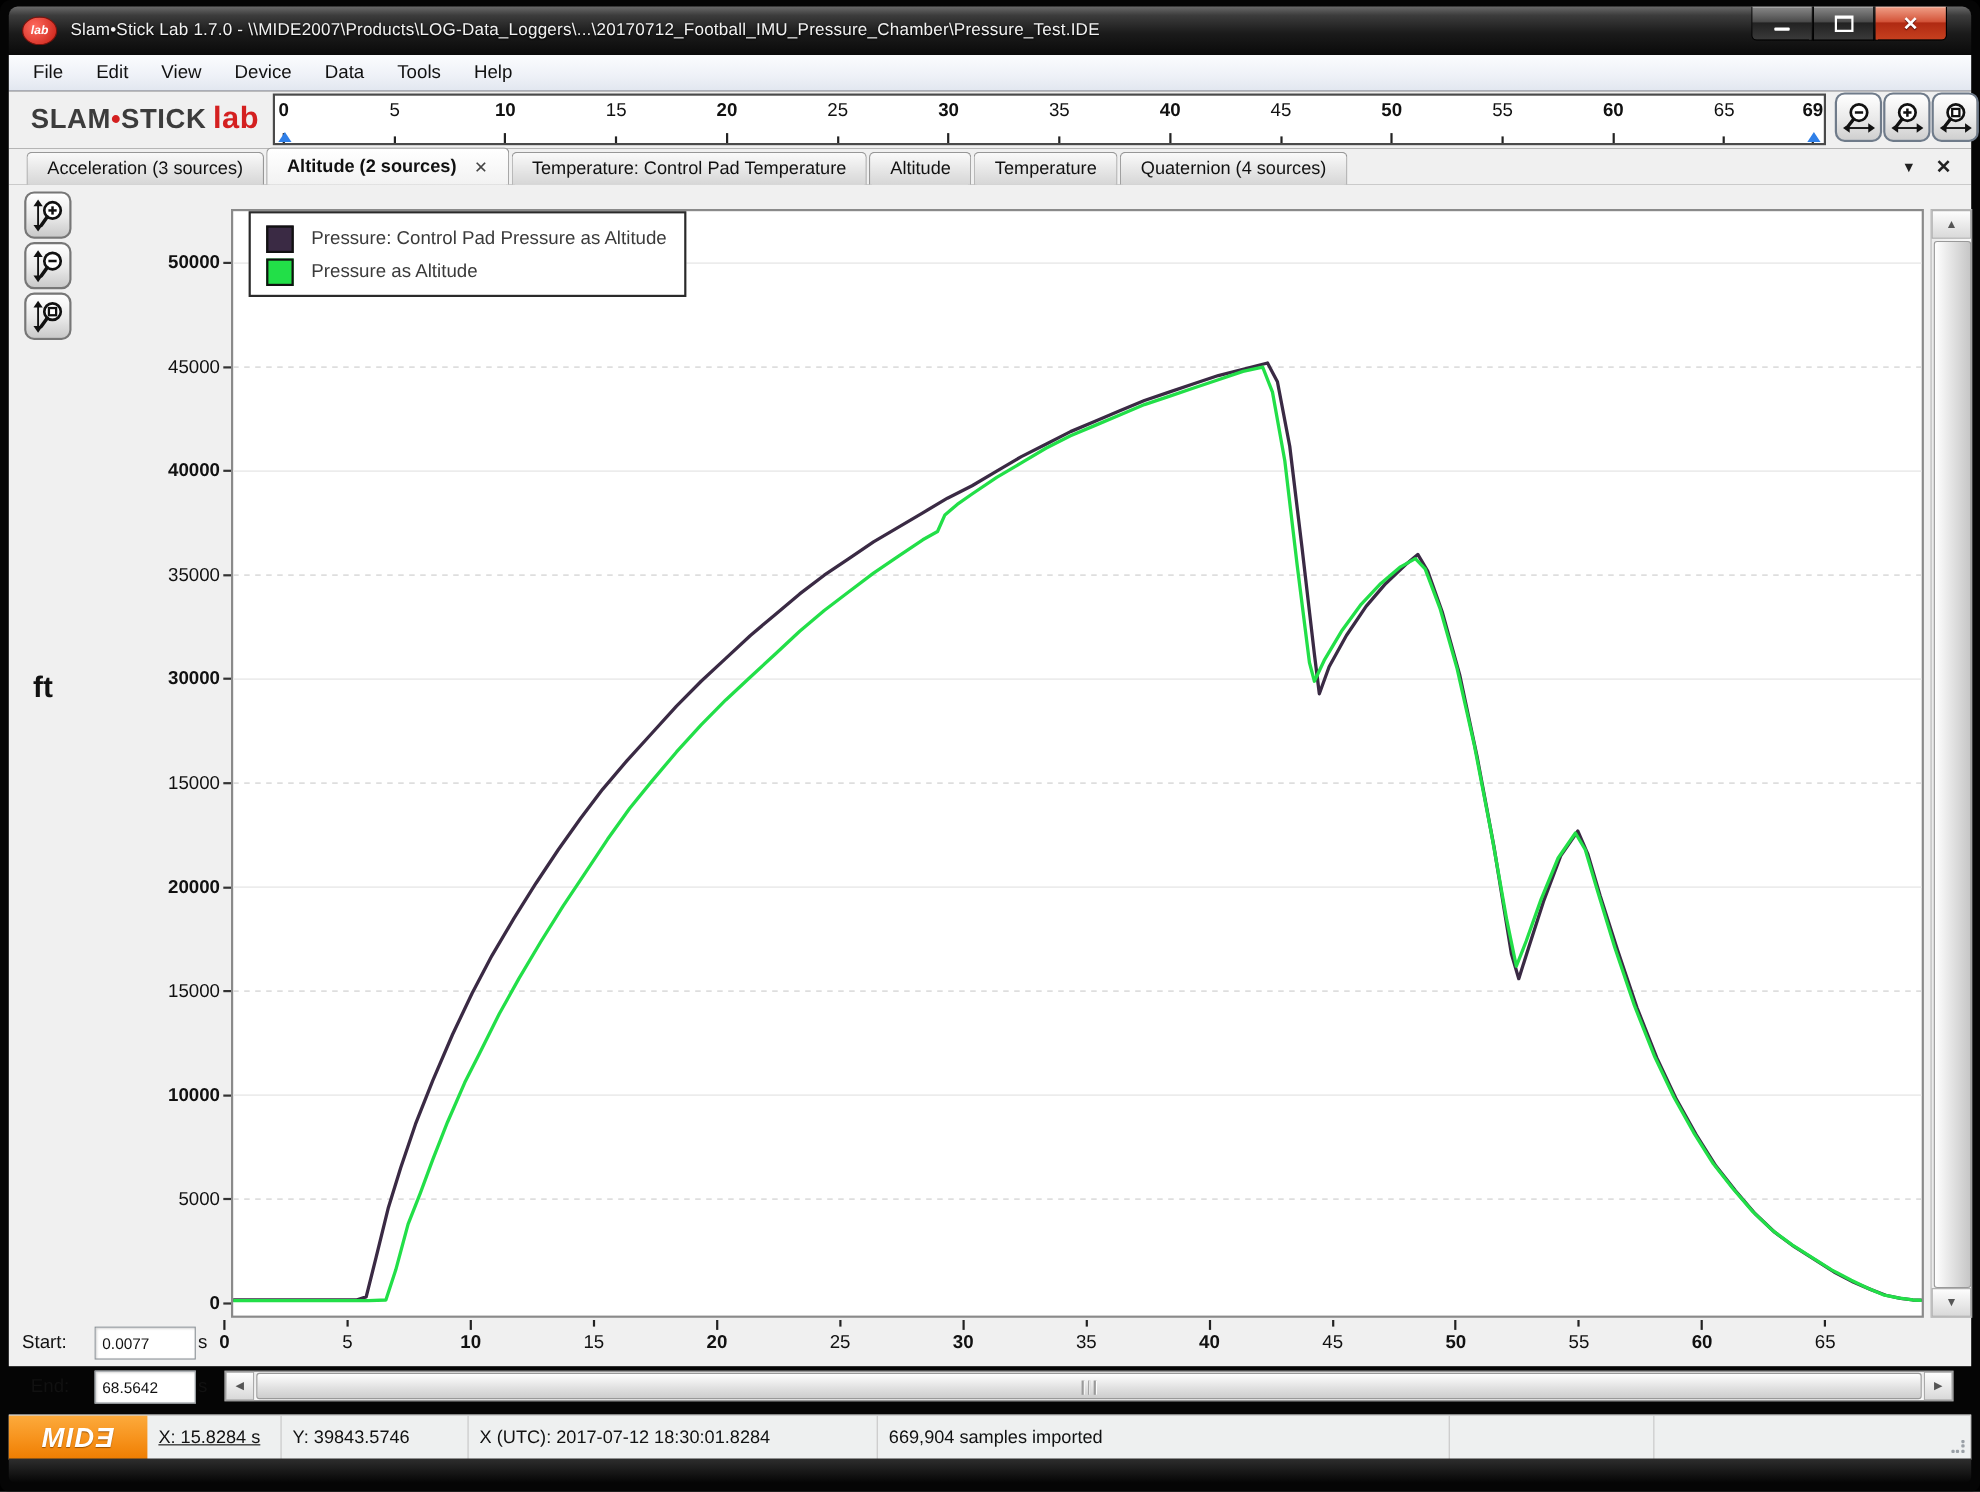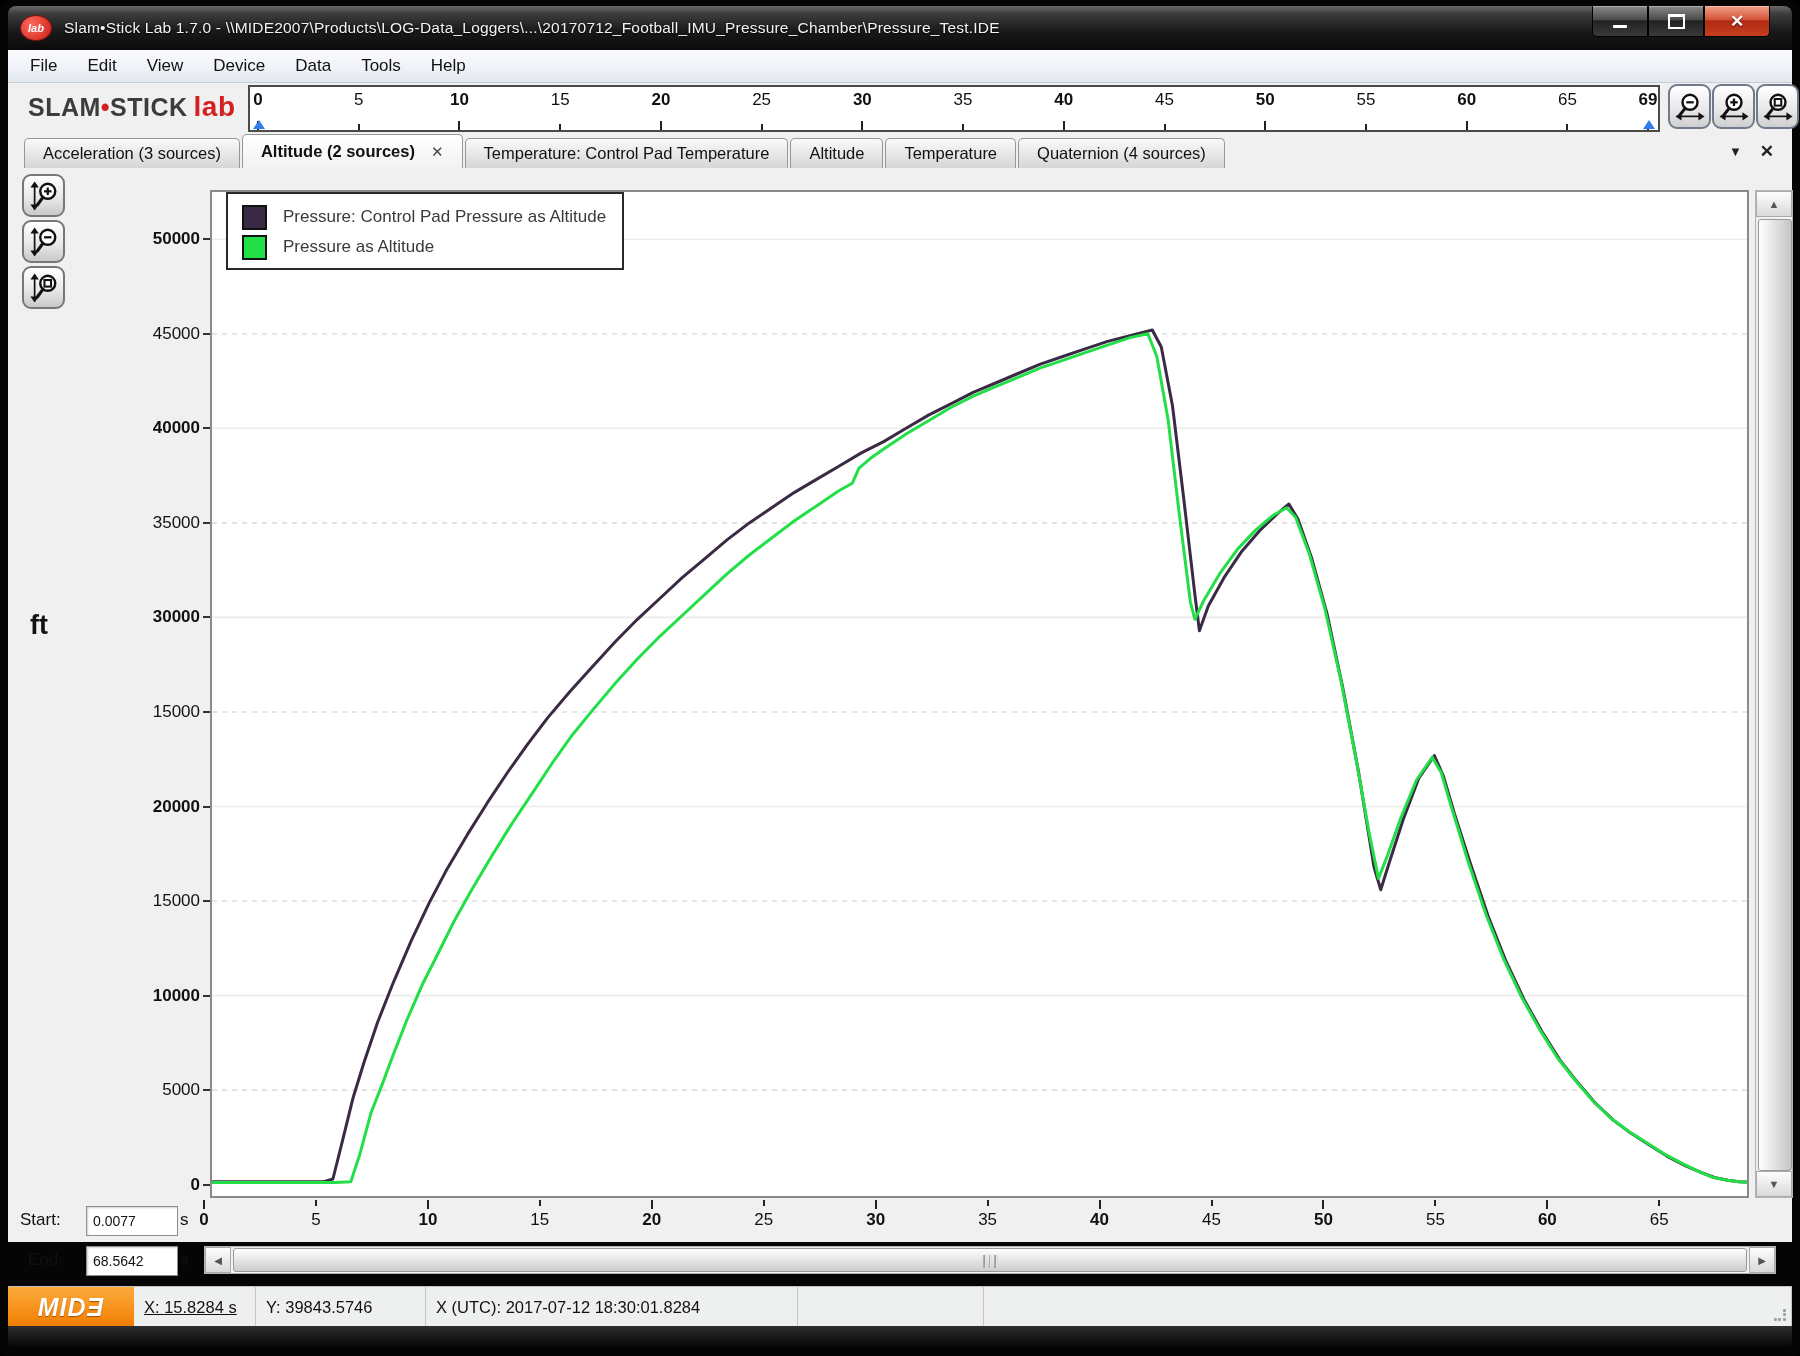--- a/index.html
+++ b/index.html
@@ -360,20 +360,21 @@
         </div>
     </div>
     <div class="scr-btn">▶</div>
   </div>
 
   <div id="statusbar">
     <div id="mide">MIDƎ</div>
     <div class="st-cell" style="width: 122px; text-decoration: underline;">X: 15.8284 s</div>
       <div class="st-cell" style="width: 170px;">Y: 39843.5746</div>
       <div class="st-cell" style="width: 372px;">X (UTC): 2017-07-12 18:30:01.8284</div>
+      <div class="st-cell" style="width: 520px;">669,904 samples imported</div>
       <div class="st-cell" style="width: 186px;"></div>
       <div class="st-cell" style="flex: 1 1 0%;"></div>
       <div id="grip">
         <i style="left: 9px; top: 9px;"></i>
         <i style="left: 9px; top: 4px;"></i>
         <i style="left: 4px; top: 9px;"></i>
         <i style="left: 9px; top: 0px;"></i>
         <i style="left: 0px; top: 9px;"></i>
       </div>
   </div>

